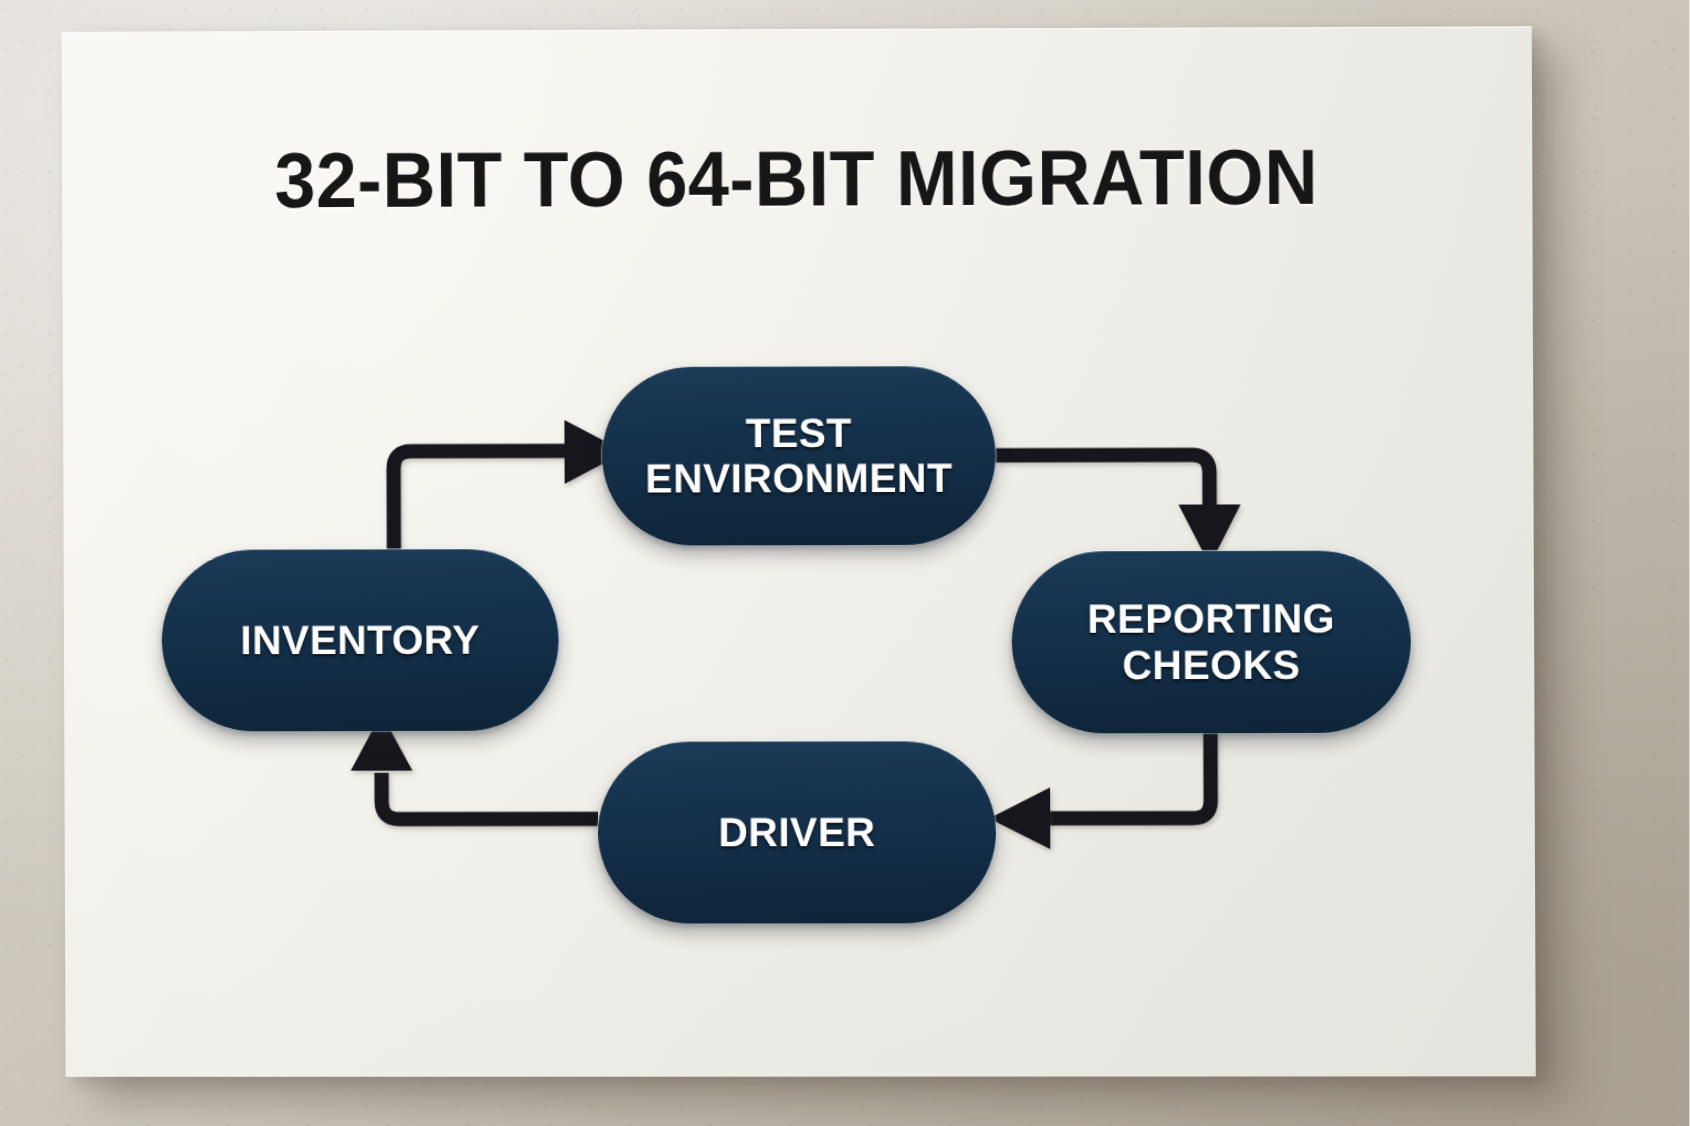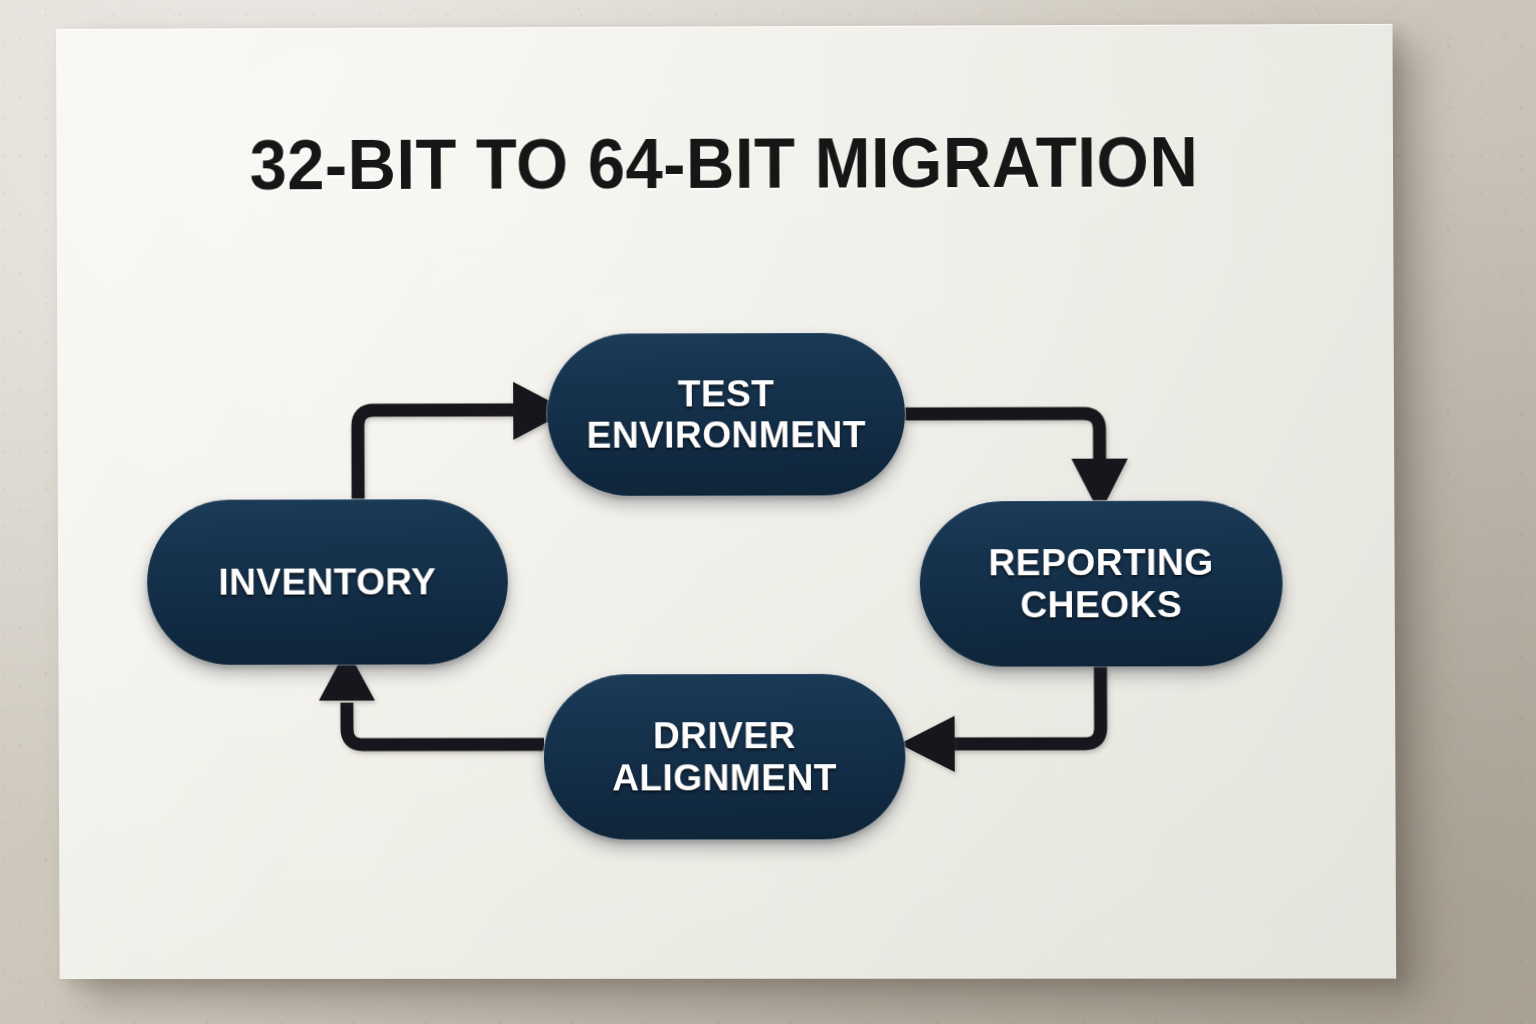--- a/index.html
+++ b/index.html
@@ -180,19 +180,18 @@
       <div class="node" id="node-reporting-checks">
         <div class="node-label">
           <span>REPORTING</span><br>
           <span>CHEOKS</span>
         </div>
       </div>
 
       <div class="node" id="node-driver-alignment">
         <div class="node-label">
           <span>DRIVER</span><br>
-          <span>ALIGNMENT</span>
         </div>
       </div>
 
     </div>
   </div>
 </div>
 
 </body></html>

